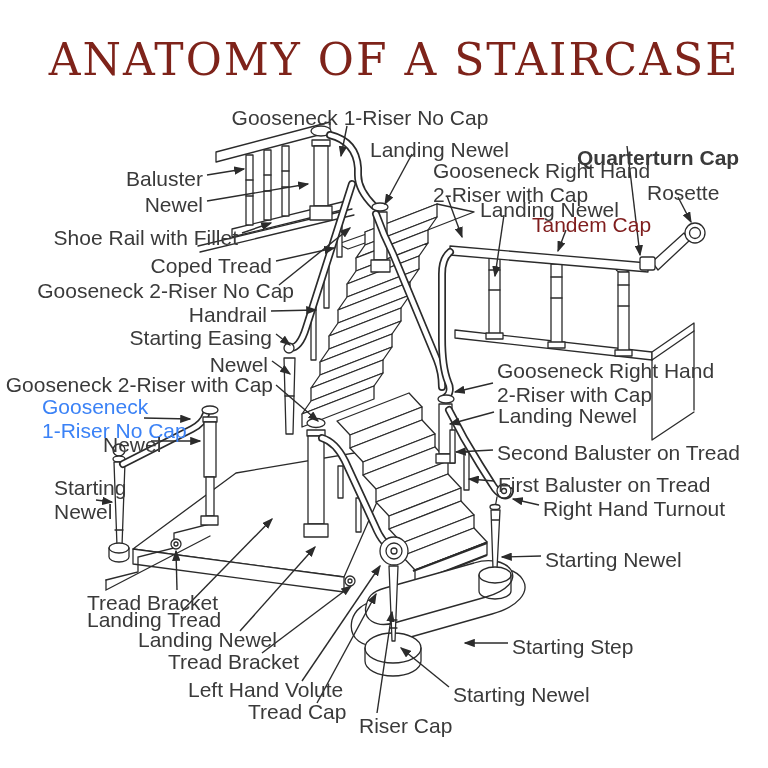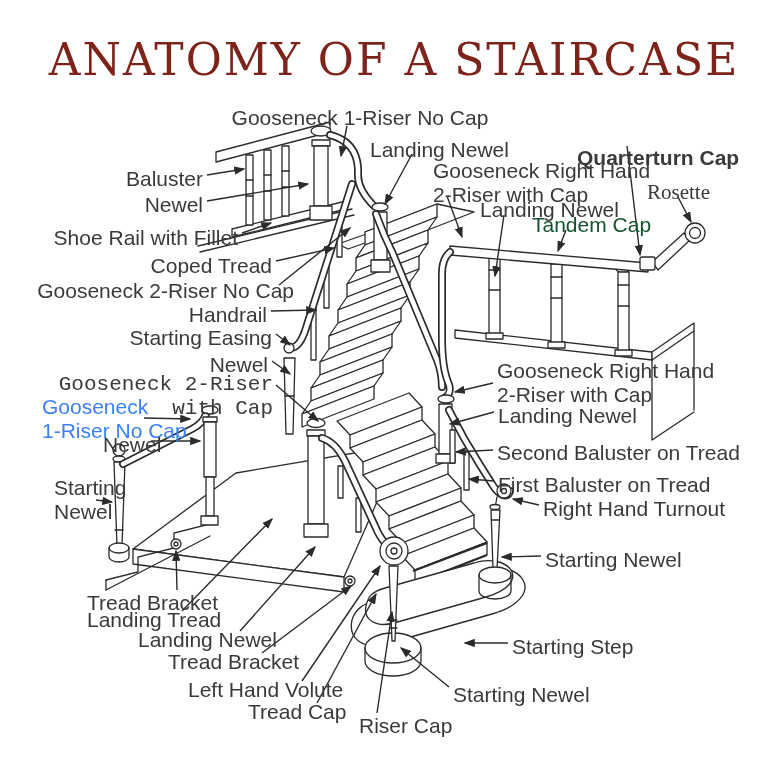--- a/index.html
+++ b/index.html
@@ -219,32 +219,32 @@
       <line x1="449" y1="687" x2="401" y2="648" marker-end="url(#ah)"></line>
     </g>
 </svg>
 
 <div>
     <div class="lbl" style="top: 106px; color: rgb(58, 58, 58); left: 360px; transform: translateX(-50%); text-align: center;">Gooseneck 1-Riser No Cap</div>
     <div class="lbl" style="top: 138px; color: rgb(58, 58, 58); left: 370px;">Landing Newel</div>
     <div class="lbl" style="top: 146px; color: rgb(58, 58, 58); left: 577px; font-weight: bold;">Quarterturn Cap</div>
     <div class="lbl" style="top: 159px; color: rgb(58, 58, 58); left: 433px;">Gooseneck Right Hand
 2-Riser with Cap</div>
-    <div class="lbl" style="top: 181px; color: rgb(58, 58, 58); left: 647px; font-family: Liberation Serif, serif;">Rosette</div>
+    <div class="lbl" style="top: 181px; color: rgb(58, 58, 58); left: 647px;">Rosette</div>
     <div class="lbl" style="top: 198px; color: rgb(58, 58, 58); left: 480px;">Landing Newel</div>
-    <div class="lbl" style="top: 213px; color: #14532d; left: 532px;">Tandem Cap</div>
+    <div class="lbl" style="top: 213px; color: #7f1d1d; left: 532px;">Tandem Cap</div>
     <div class="lbl" style="top: 167px; color: rgb(58, 58, 58); right: 565px; text-align: right;">Baluster</div>
     <div class="lbl" style="top: 193px; color: rgb(58, 58, 58); right: 565px; text-align: right;">Newel</div>
     <div class="lbl" style="top: 226px; color: rgb(58, 58, 58); right: 530px; text-align: right;">Shoe Rail with Fillet</div>
     <div class="lbl" style="top: 254px; color: rgb(58, 58, 58); right: 496px; text-align: right;">Coped Tread</div>
     <div class="lbl" style="top: 279px; color: rgb(58, 58, 58); right: 474px; text-align: right; margin-left: 31px;">Gooseneck 2-Riser No Cap</div>
     <div class="lbl" style="top: 303px; color: rgb(58, 58, 58); right: 501px; ">Handrail</div>
     <div class="lbl" style="top: 326px; color: rgb(58, 58, 58); right: 496px; text-align: right;">Starting Easing</div>
     <div class="lbl" style="top: 353px; color: rgb(58, 58, 58); right: 500px; text-align: right;">Newel</div>
-    <div class="lbl" style="top: 373px; color: rgb(58, 58, 58); right: 495px; text-align: right; font-family: Liberation Mono, monospace;">Gooseneck 2-Riser with Cap</div>
+    <div class="lbl" style="top: 373px; color: rgb(58, 58, 58); right: 495px; text-align: right;">Gooseneck 2-Riser with Cap</div>
     <div class="lbl" style="top: 395px; color: #3b82f6; left: 42px;">Gooseneck
 1-Riser No Cap</div>
     <div class="lbl" style="top: 433px; color: rgb(58, 58, 58); left: 103px;">Newel</div>
     <div class="lbl" style="top: 476px; color: rgb(58, 58, 58); left: 38px; margin-left: 16px;">Starting
 Newel</div>
     <div class="lbl" style="top: 359px; color: rgb(58, 58, 58); left: 497px;">Gooseneck Right Hand
 2-Riser with Cap</div>
     <div class="lbl" style="top: 404px; color: rgb(58, 58, 58); left: 498px;">Landing Newel</div>
     <div class="lbl" style="top: 441px; color: rgb(58, 58, 58); left: 497px;">Second Baluster on Tread</div>
     <div class="lbl" style="top: 473px; color: rgb(58, 58, 58); left: 498px;">First Baluster on Tread</div>

